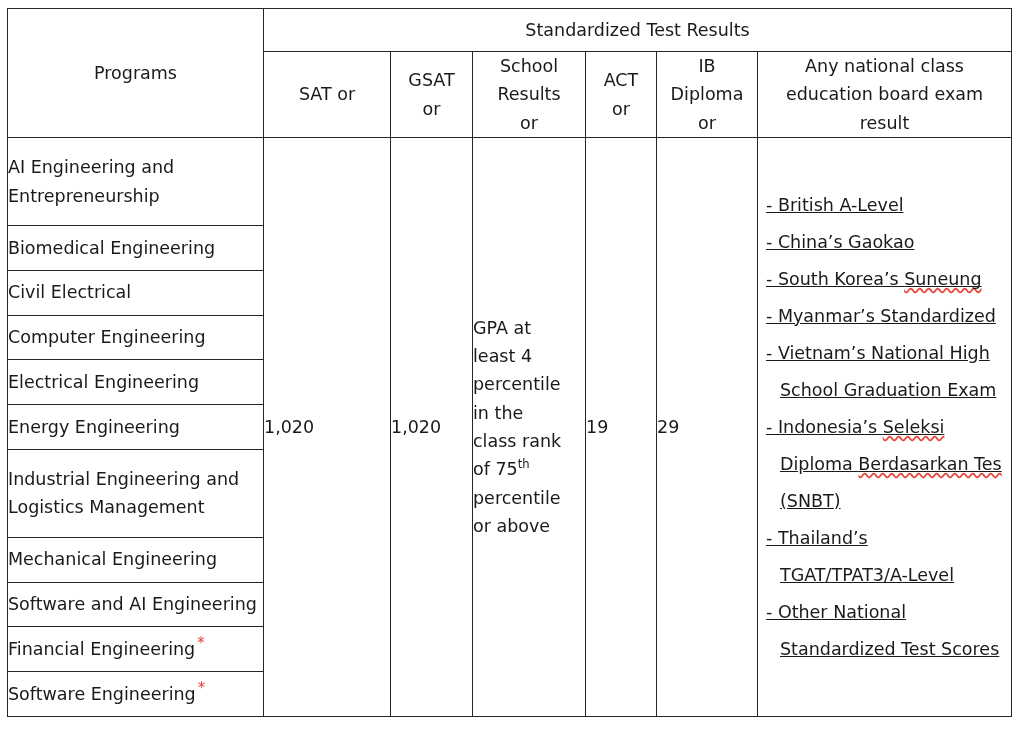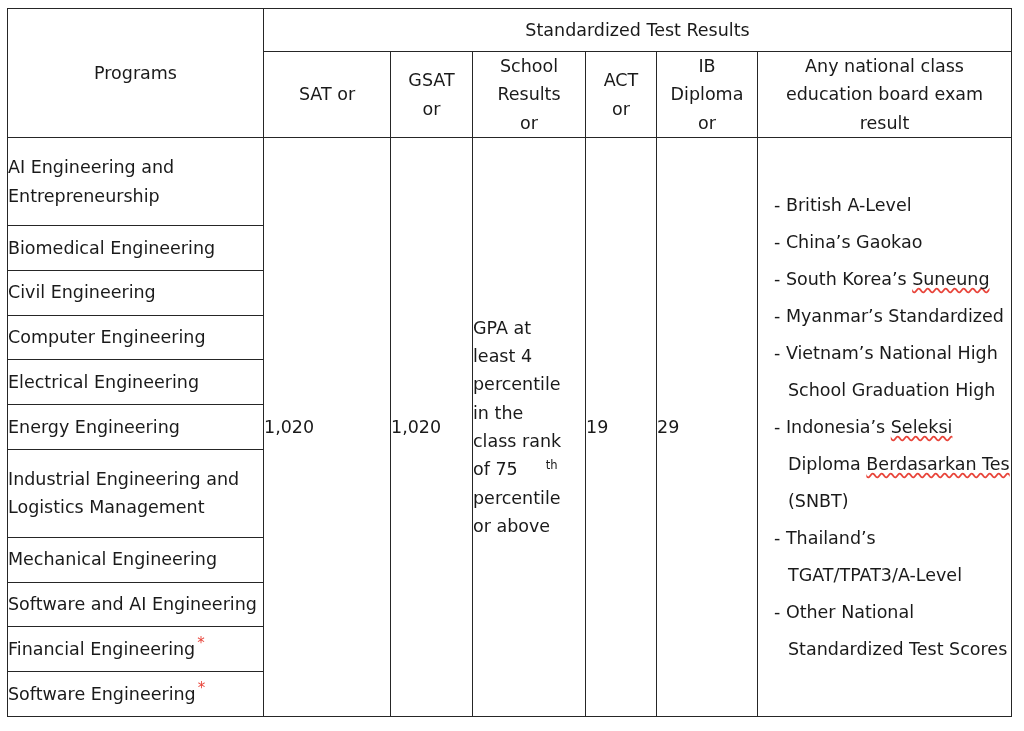--- a/index.html
+++ b/index.html
@@ -71,32 +71,32 @@
 
   .letter-cell {
     padding: 6px 6px;
     line-height: 2.18;
   }
   .letter-cell .ln { display: block; }
   .letter-cell sup {
     font-size: 0.66em;
     vertical-align: super;
     line-height: 0;
-    margin-left: 28px;
   }
 
   .national-cell {
     text-align: left;
     padding: 8px 14px 8px 20px;
     line-height: 1.0;
   }
   .national-list {
     list-style: none;
-    margin: 16px;
+    margin: 8px;
     padding: 0;
+    text-decoration: underline;
   }
   .national-list li {
     display: block;
     height: 37px;
     line-height: 37px;
     white-space: nowrap;
   }
   .national-list li.cont {
     padding-left: 14px;
   }
@@ -194,39 +194,39 @@
         <td rowspan="11" class="score-cell">
           <span>29</span>
         </td>
         <td rowspan="11" class="national-cell">
           <ul class="national-list" id="national-list">
               <li><span>- British A-Level</span></li>
               <li><span>- China’s Gaokao</span></li>
               <li><span>- South Korea’s </span><span class="spell">Suneung</span></li>
               <li><span>- Myanmar’s Standardized</span></li>
               <li><span>- Vietnam’s National High</span></li>
-              <li class="cont"><span>School Graduation High</span></li>
+              <li class="cont"><span>School Graduation Exam</span></li>
               <li><span>- Indonesia’s </span><span class="spell">Seleksi</span></li>
               <li class="cont"><span>Diploma </span><span class="spell">Berdasarkan Tes</span></li>
               <li class="cont"><span>(SNBT)</span></li>
               <li><span>- Thailand’s</span></li>
               <li class="cont"><span>TGAT/TPAT3/A-Level</span></li>
               <li><span>- Other National</span></li>
               <li class="cont"><span>Standardized Test Scores</span></li>
             </ul>
         </td>
       </tr>
       <tr>
         <td class="program-cell">
           <span>Biomedical Engineering</span>
         </td>
       </tr>
       <tr>
         <td class="program-cell">
-          <span>Civil Engineering</span>
+          <span>Civil Electrical</span>
         </td>
       </tr>
       <tr>
         <td class="program-cell">
           <span>Computer Engineering</span>
         </td>
       </tr>
       <tr>
         <td class="program-cell">
           <span>Electrical Engineering</span>

